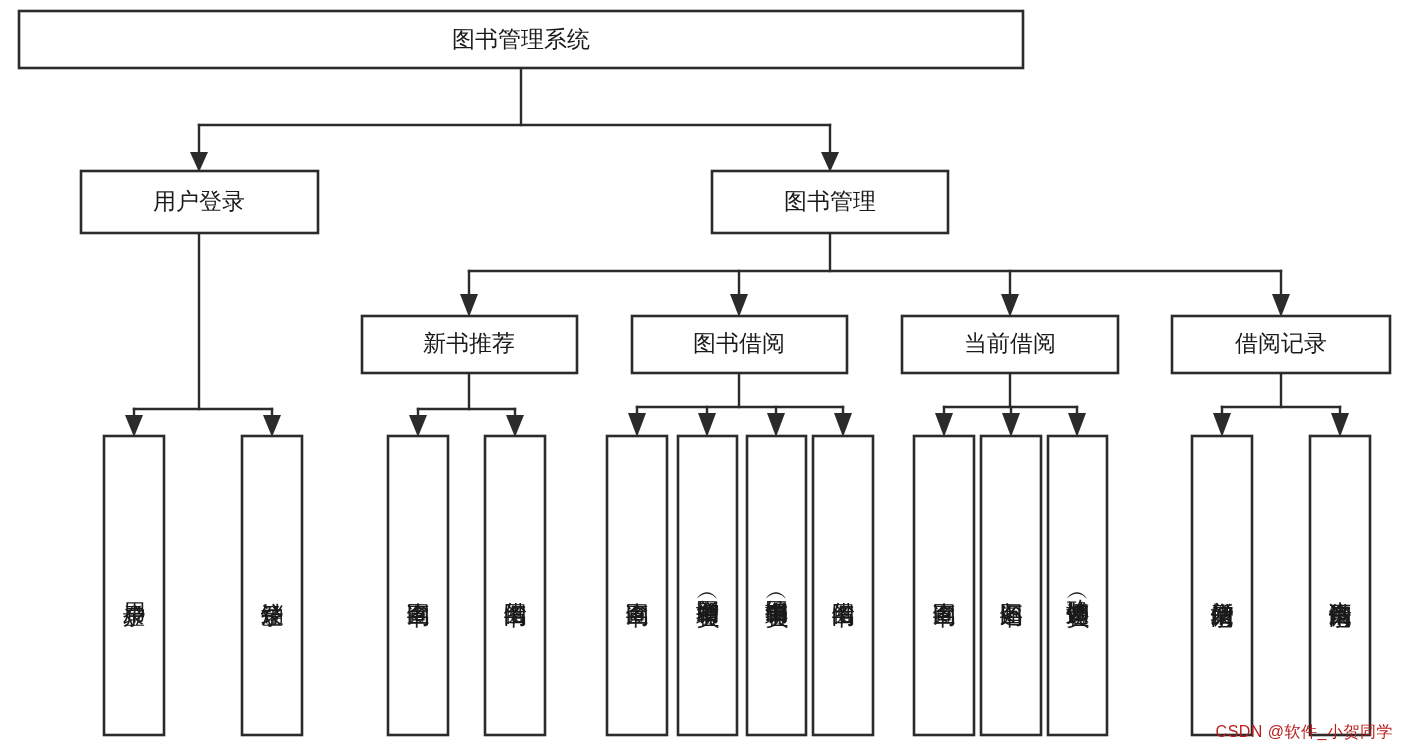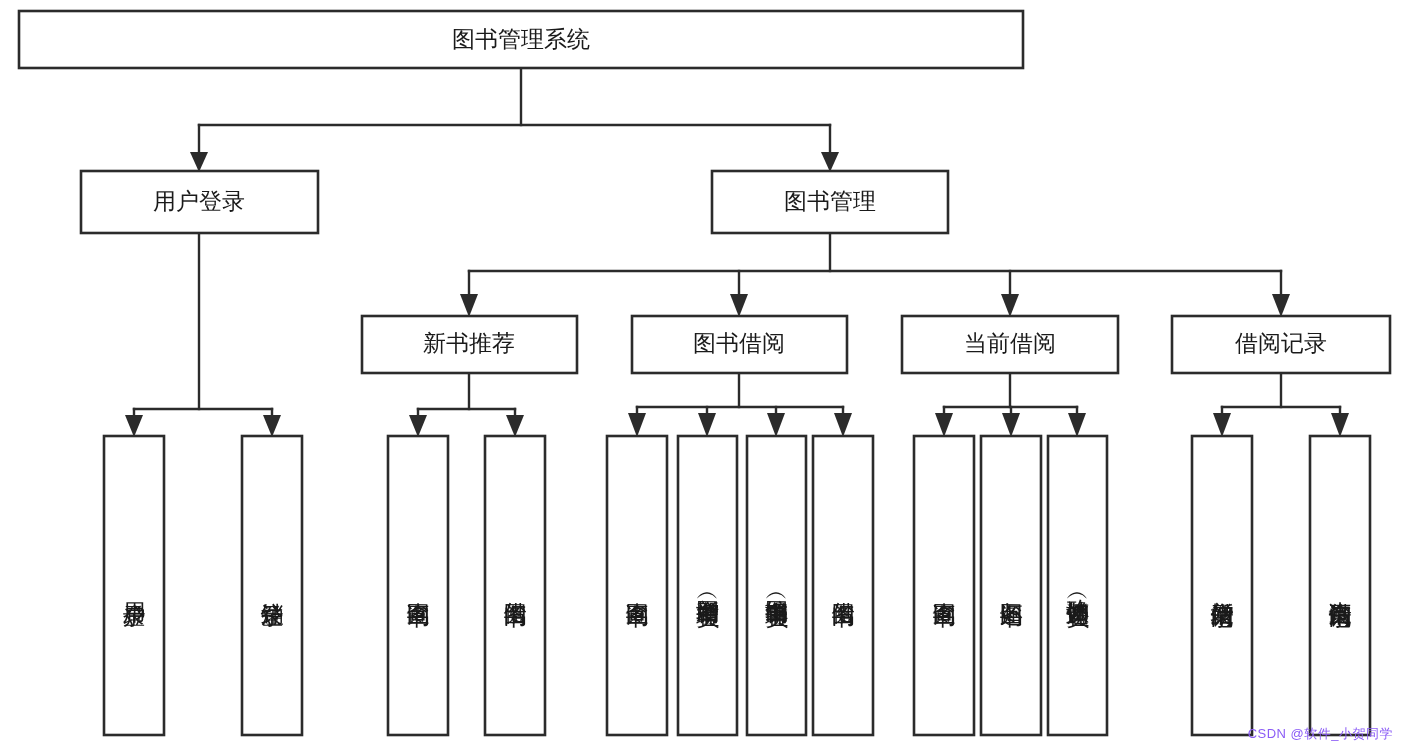--- a/index.html
+++ b/index.html
@@ -61,22 +61,22 @@
     align-items: center;
     justify-content: center;
     white-space: nowrap;
     pointer-events: none;
   }
   .watermark {
     position: absolute;
     right: 12px;
     bottom: 4px;
     font-family: "Liberation Sans", "DejaVu Sans", sans-serif;
-    font-size: 13px;
-    color: #8b5cf6;
+    font-size: 16px;
+    color: #b91c1c;
     letter-spacing: 0.5px;
     white-space: nowrap;
   }
 </style>
 </head>
 <body>
 
 <div id="diagram-root">
 
   <svg class="flow" viewBox="0 0 1405 747">

